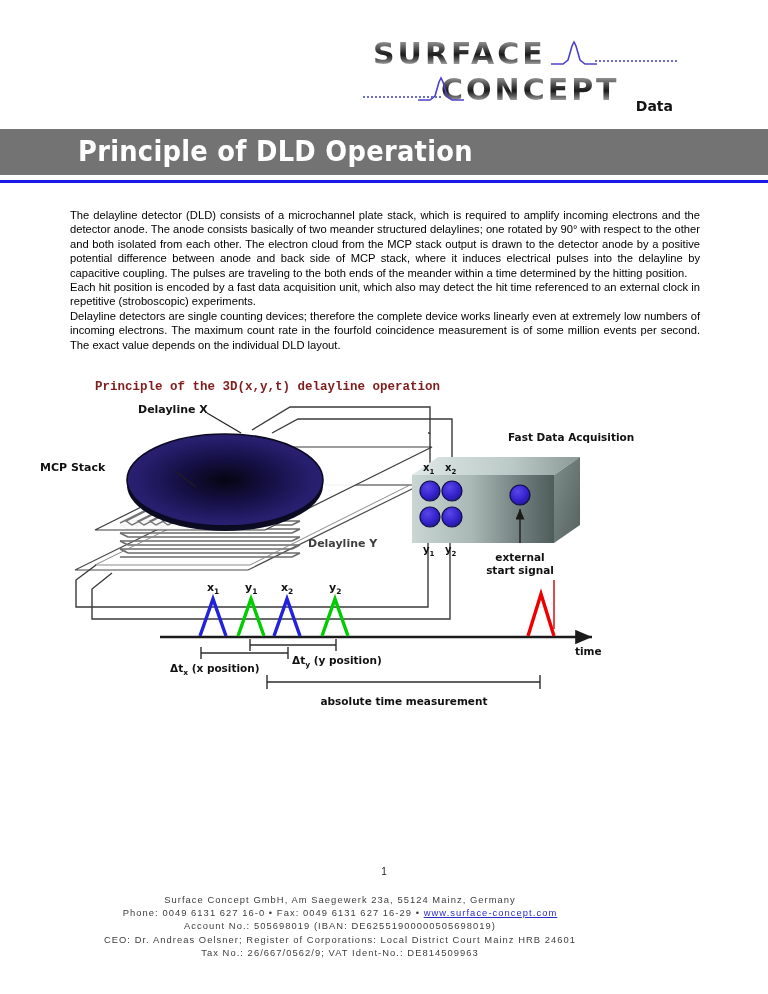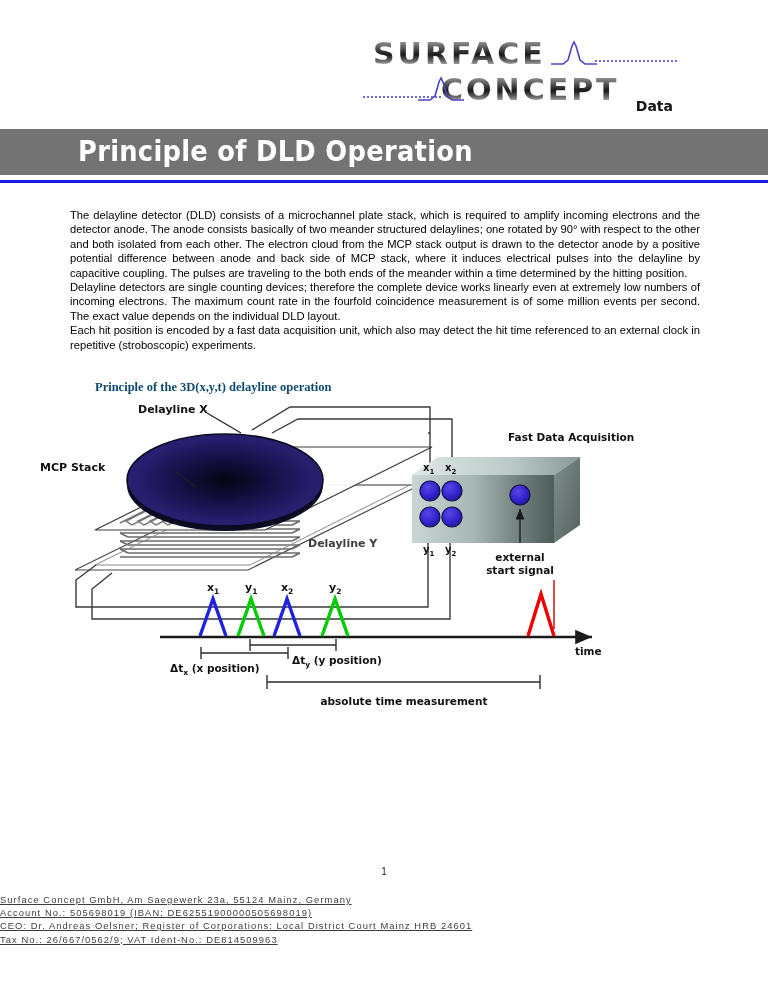--- a/index.html
+++ b/index.html
@@ -75,41 +75,41 @@
     text-align:justify;
     color:#000;
   }
   #body-text p { margin:0; }
 
   
   #figure { position:absolute; left:0; top:375px; width:768px; height:340px; }
 
   #fig-title {
     position:absolute; left:95px; top:5px;
-    font-family:Liberation Serif, serif;
+    font-family:Liberation Mono, monospace;
     font-weight:bold; font-size:12.5px;
-    color:#0c4a6e;
+    color:#7f1d1d;
   }
 
   #fig-svg { position:absolute; left:0; top:0; }
 
   
   #page-number {
     position:absolute; left:0; top:866px; width:768px;
     text-align:center; font-size:10px; color:#222;
     font-family:"Liberation Sans", sans-serif;
   }
   #footer {
     position:absolute; left:0; top:893px; width:680px;
+    text-align:center;
     font-family:"Liberation Sans", sans-serif;
     font-size:9.4px;
     line-height:13.2px;
     letter-spacing:1.05px;
     color:#3d3d3d;
-    text-decoration:underline;
   }
   #footer .fline { white-space:nowrap; }
   #footer .url { color:#2b2bc8; text-decoration:underline; }
 </style>
 </head>
 <body>
 
 <div id="header">
   <div id="logo-block">
     <div id="logo-line1" class="logo-word">SURFACE</div>
@@ -127,22 +127,22 @@
   <div id="gmbh">Data</div>
 </div>
 
 <div id="title-banner">
   <div id="title-text">Principle of DLD Operation</div>
 </div>
 <div id="title-rule"></div>
 
 <div id="body-text">
   <p>The delayline detector (DLD) consists of a microchannel plate stack, which is required to amplify incoming electrons and the detector anode. The anode consists basically of two meander structured delaylines; one rotated by 90° with respect to the other and both isolated from each other. The electron cloud from the MCP stack output is drawn to the detector anode by a positive potential difference between anode and back side of MCP stack, where it induces electrical pulses into the delayline by capacitive coupling. The pulses are traveling to the both ends of the meander within a time determined by the hitting position.</p>
+  <p>Each hit position is encoded by a fast data acquisition unit, which also may detect the hit time referenced to an external clock in repetitive (stroboscopic) experiments.</p>
   <p>Delayline detectors are single counting devices; therefore the complete device works linearly even at extremely low numbers of incoming electrons. The maximum count rate in the fourfold coincidence measurement is of some million events per second. The exact value depends on the individual DLD layout.</p>
-  <p>Each hit position is encoded by a fast data acquisition unit, which also may detect the hit time referenced to an external clock in repetitive (stroboscopic) experiments.</p>
 </div>
 
 <div id="figure">
   <div id="fig-title">Principle of the 3D(x,y,t) delayline operation</div>
 
   <svg id="fig-svg" width="768" height="340" viewBox="0 0 768 340">
     <defs>
       <radialGradient id="mcpGrad" cx="50%" cy="50%" r="62%">
         <stop offset="0%" stop-color="#050512"></stop>
         <stop offset="38%" stop-color="#151045"></stop>
@@ -316,16 +316,17 @@
       <path d="M540,300 L540,314"></path>
     </g>
     <text x="404" y="330" text-anchor="middle" font-family="DejaVu Sans, sans-serif" font-size="10.5" font-weight="bold" fill="#111">absolute time measurement</text>
   </svg>
 </div>
 
 <div id="page-number">1</div>
 
 <div id="footer">
   <div class="fline">Surface Concept GmbH, Am Saegewerk 23a, 55124 Mainz, Germany</div>
+  <div class="fline"><span>Phone: 0049 6131 627 16-0 • Fax: 0049 6131 627 16-29 • </span><span class="url">www.surface-concept.com</span></div>
   <div class="fline">Account No.: 505698019 (IBAN: DE62551900000505698019)</div>
   <div class="fline">CEO: Dr. Andreas Oelsner; Register of Corporations: Local District Court Mainz HRB 24601</div>
   <div class="fline">Tax No.: 26/667/0562/9; VAT Ident-No.: DE814509963</div>
 </div>
 
 </body></html>

